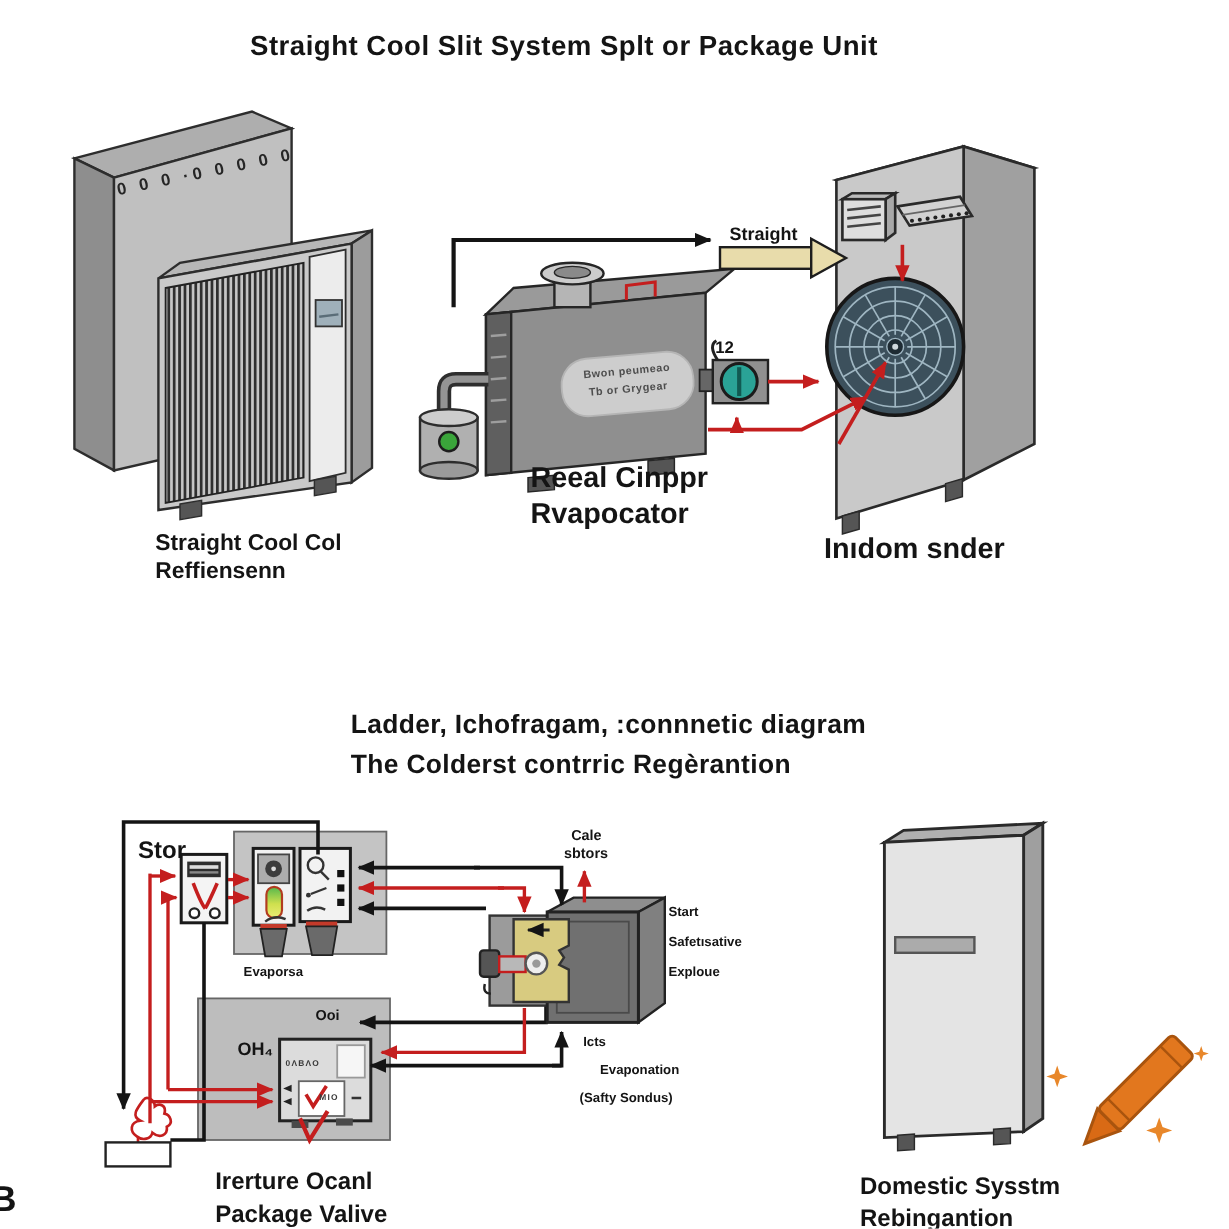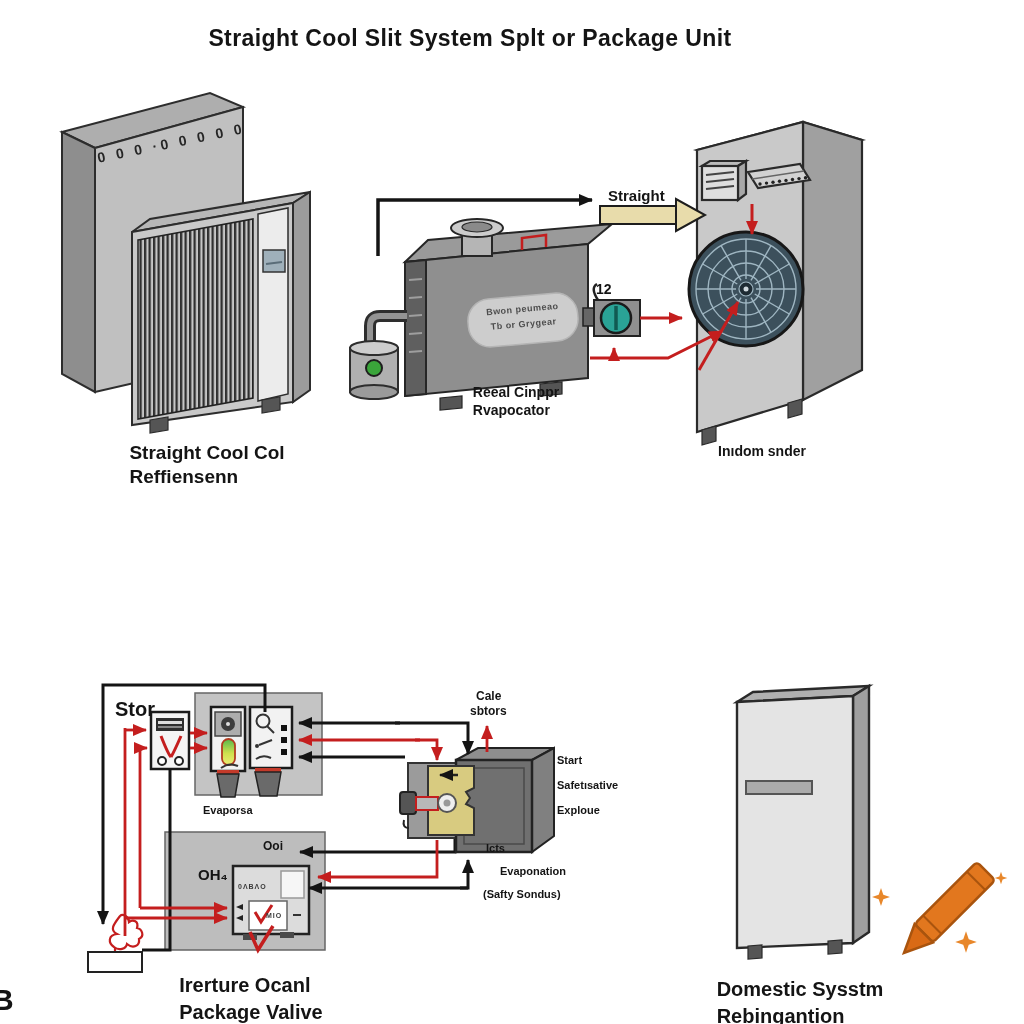--- a/index.html
+++ b/index.html
@@ -4,21 +4,21 @@
 <style>
   html,body{margin:0;padding:0;background:#fff;}
   #canvas{position:relative;width:1024px;height:1024px;background:#fff;overflow:hidden;
           font-family:"Liberation Sans","DejaVu Sans",sans-serif;color:#111;}
   svg{position:absolute;left:0;top:0;}
   .lbl{position:absolute;font-weight:bold;color:#141414;white-space:nowrap;line-height:1.25;}
   .ctr{transform:translateX(-50%);text-align:left;}
   .title-top{font-size:23px;letter-spacing:.4px;}
   .title-bot{font-size:22px;letter-spacing:.3px;}
   .lab19{font-size:19px;}
-  .lab18{font-size:14px;}
+  .lab18{font-size:24px;}
   .lab17{font-size:11px;}
   .lab16{font-size:12px;}
   .lab15{font-size:15px;}
   .lab20{font-size:20px;}
   .tiny{font-size:7px;font-weight:bold;color:#3a3a3a;letter-spacing:1px;}
   .digits{font-size:14px;font-weight:600;letter-spacing:3.5px;color:#262626;
           transform:rotate(-11.5deg);transform-origin:left top;}
   .plate{font-size:9px;font-weight:bold;color:#4d4d4d;letter-spacing:.5px;text-align:center;
          transform:rotate(-5deg);transform-origin:center;width:110px;line-height:1.7;}
   .corner{font-size:30px;font-weight:bold;}
@@ -325,20 +325,24 @@
   <div>Rvapocator</div>
 </div>
 
 <div class="lbl ctr lab19" style="left:207px;top:441px;">
   <div>Straight Cool Col</div>
   <div>Reffiensenn</div>
 </div>
 
 <div class="lbl ctr lab18" style="left:762px;top:443px;">Inıdom snder</div>
 
+<div class="lbl ctr title-bot" style="left:507px;top:587px;line-height:33px;">
+  <div>Ladder, Ichofragam, :connnetic diagram</div>
+  <div>The Colderst contrric Regèrantion</div>
+</div>
 
 <div class="lbl lab20" style="left:115px;top:697px;">Stor</div>
 
 <div class="lbl lab16" style="left:476px;top:689px;">
   <div>Cale</div>
   <div style="margin-left:-6px;">sbtors</div>
 </div>
 
 <div class="lbl lab17" style="left:557px;top:748px;line-height:25px;">
   <div>Start</div>
@@ -348,21 +352,21 @@
 
 <div class="lbl lab17" style="left:203px;top:804px;">Evaporsa</div>
 
 <div class="lbl lab16" style="left:263px;top:839px;">Ooi</div>
 
 <div class="lbl lab15" style="left:198px;top:866px;">OH₄</div>
 
 <div class="lbl tiny" style="left:238px;top:883px;">0ΛBΛO</div>
 <div class="lbl tiny" style="left:266px;top:912px;">MIO</div>
 
-<div class="lbl lab17" style="left:486px;top:837px;line-height:23px;">
+<div class="lbl lab17" style="left:486px;top:858px;line-height:23px;">
   <div>Icts</div>
   <div style="margin-left:14px;">Evaponation</div>
   <div style="margin-left:-3px;">(Safty Sondus)</div>
 </div>
 
 <div class="lbl ctr lab20" style="left:251px;top:972px;line-height:27px;">
   <div>Irerture Ocanl</div>
   <div>Package Valive</div>
 </div>
 

